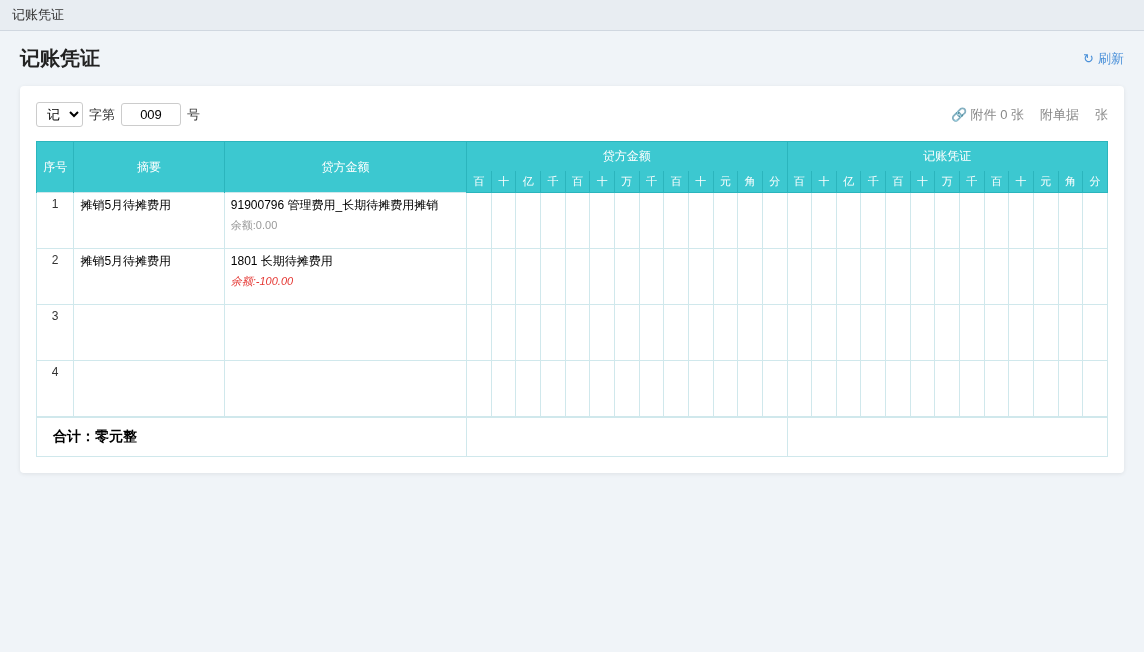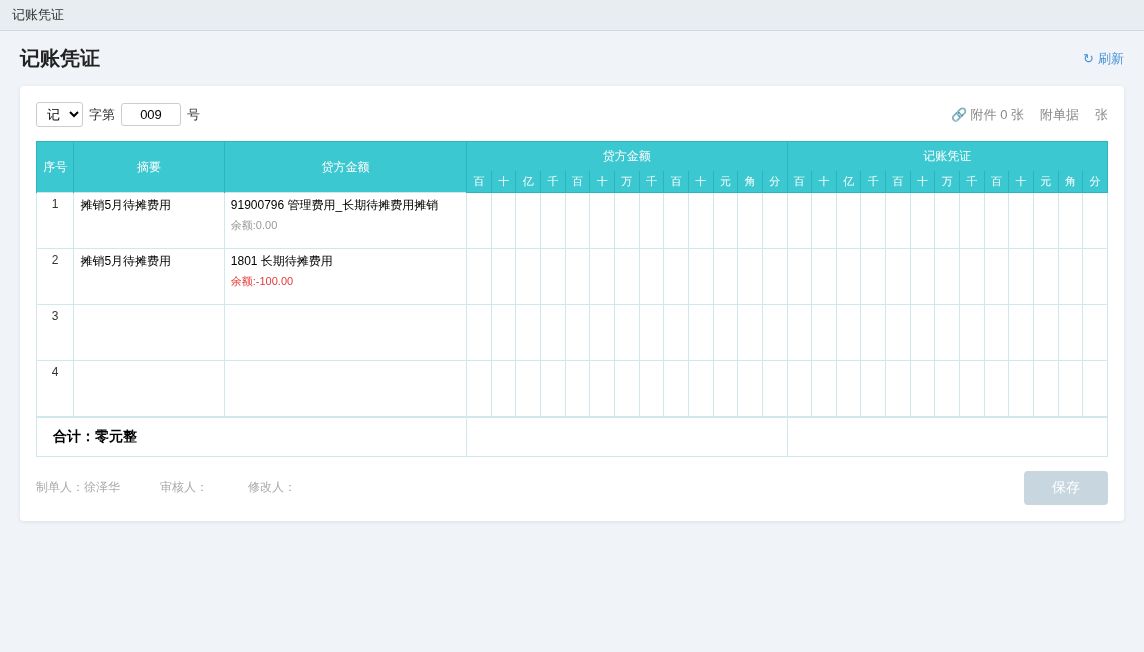--- a/index.html
+++ b/index.html
@@ -134,21 +134,21 @@
       border-top: none;
       background: #3cc8d0;
       font-size: 11px;
       padding: 3px 2px;
     }
     .balance-text {
       font-size: 11px;
       color: #999;
       margin-top: 4px;
     }
-    .balance-text.negative { color: #e53935; }
+    .balance-text.negative { color: #e53935; font-style: italic; }
     .row-no { text-align: center; color: #333; }
     .total-row td {
       padding: 10px 16px;
       font-size: 14px;
       font-weight: bold;
       border-top: 2px solid #d0e8ec;
     }
     .footer-row {
       display: flex;
       align-items: center;
@@ -414,20 +414,14 @@
         <tfoot>
           <tr class="total-row">
             <td colspan="3">合计：零元整</td>
             <td colspan="13"></td>
             <td colspan="13"></td>
           </tr>
         </tfoot>
       </table>
     </div>
 
-    <div class="footer-row">
-      <span>制单人：徐泽华</span>
-      <span>审核人：</span>
-      <span>修改人：</span>
-      <button class="save-btn">保存</button>
-    </div>
   </div>
 </div>
 
 </body></html>

